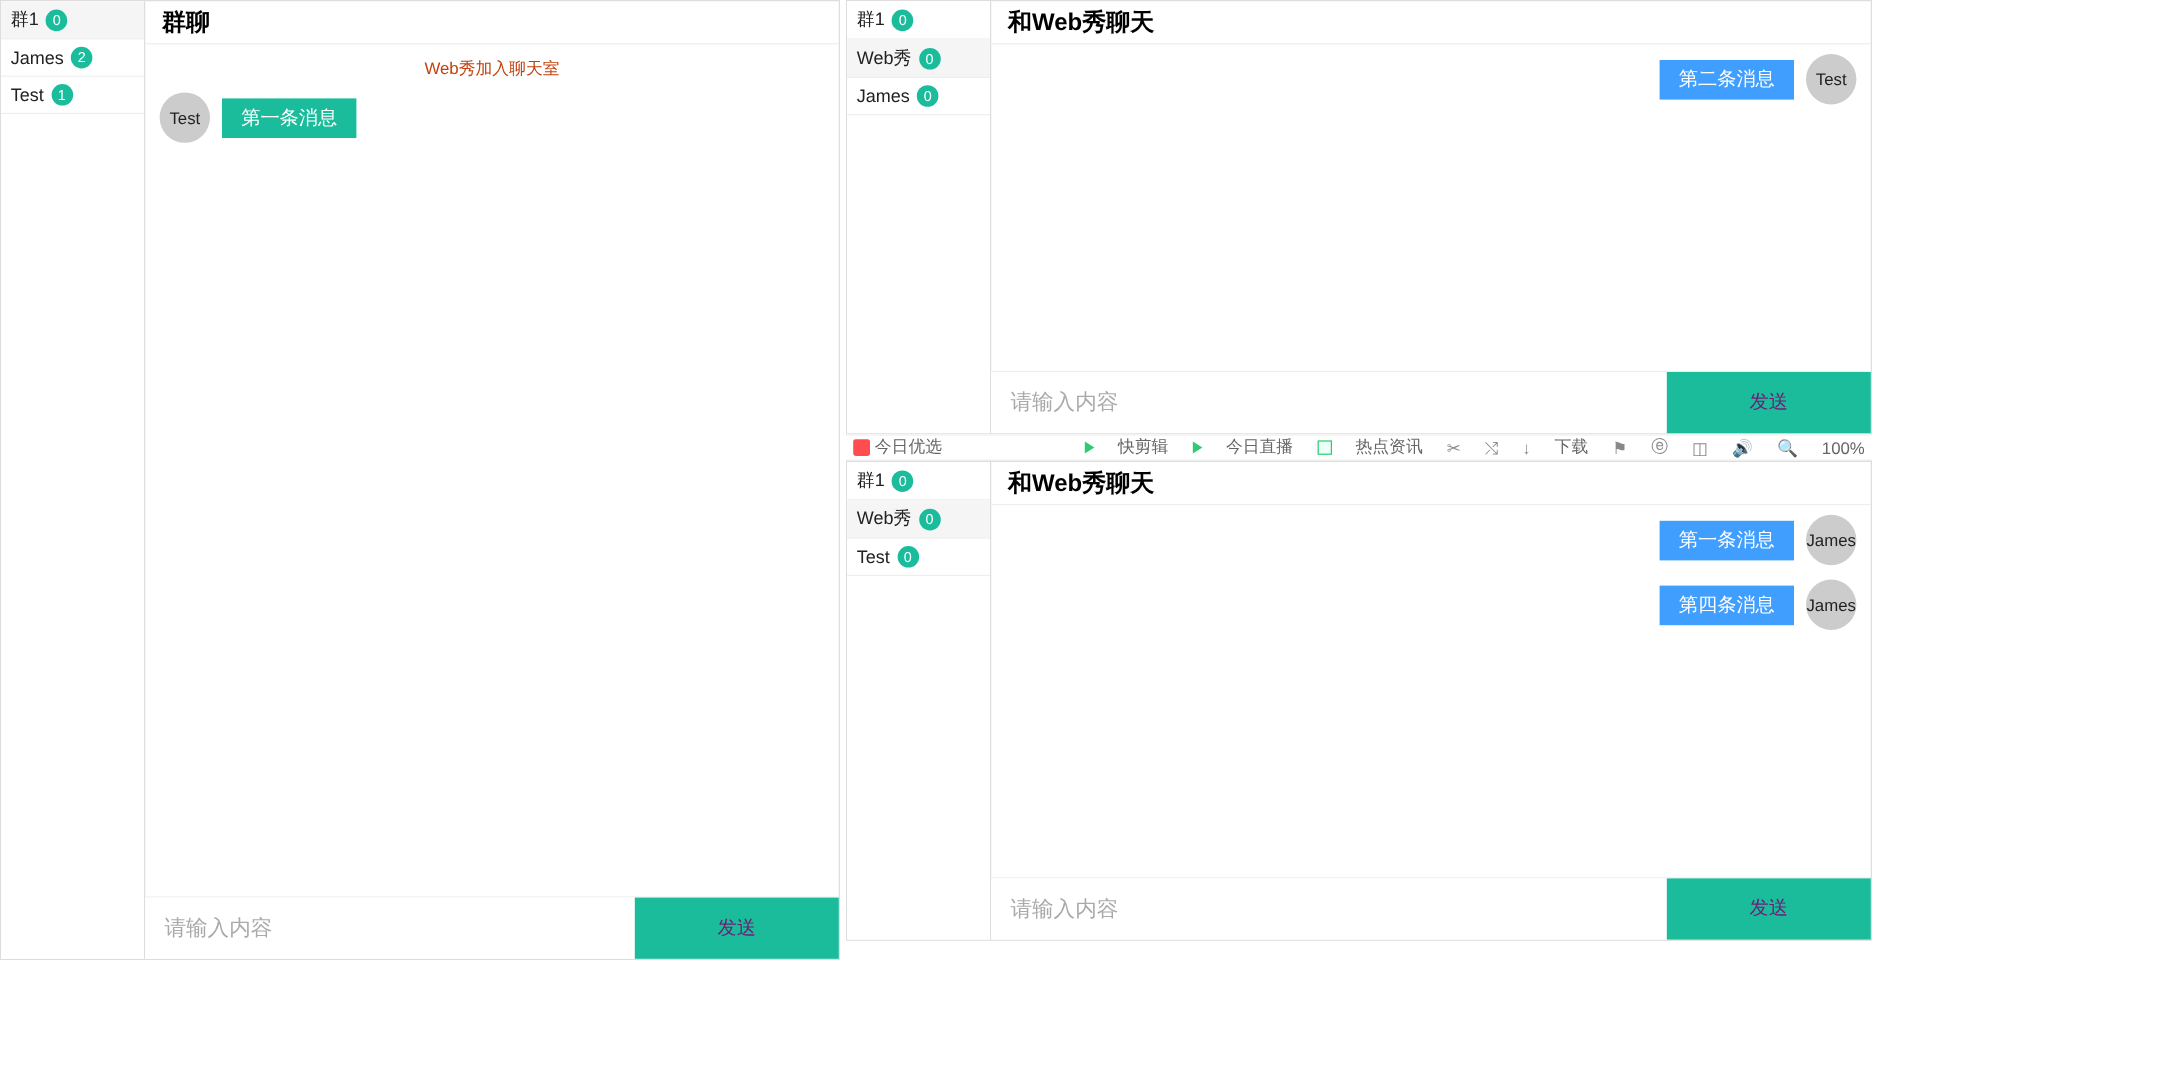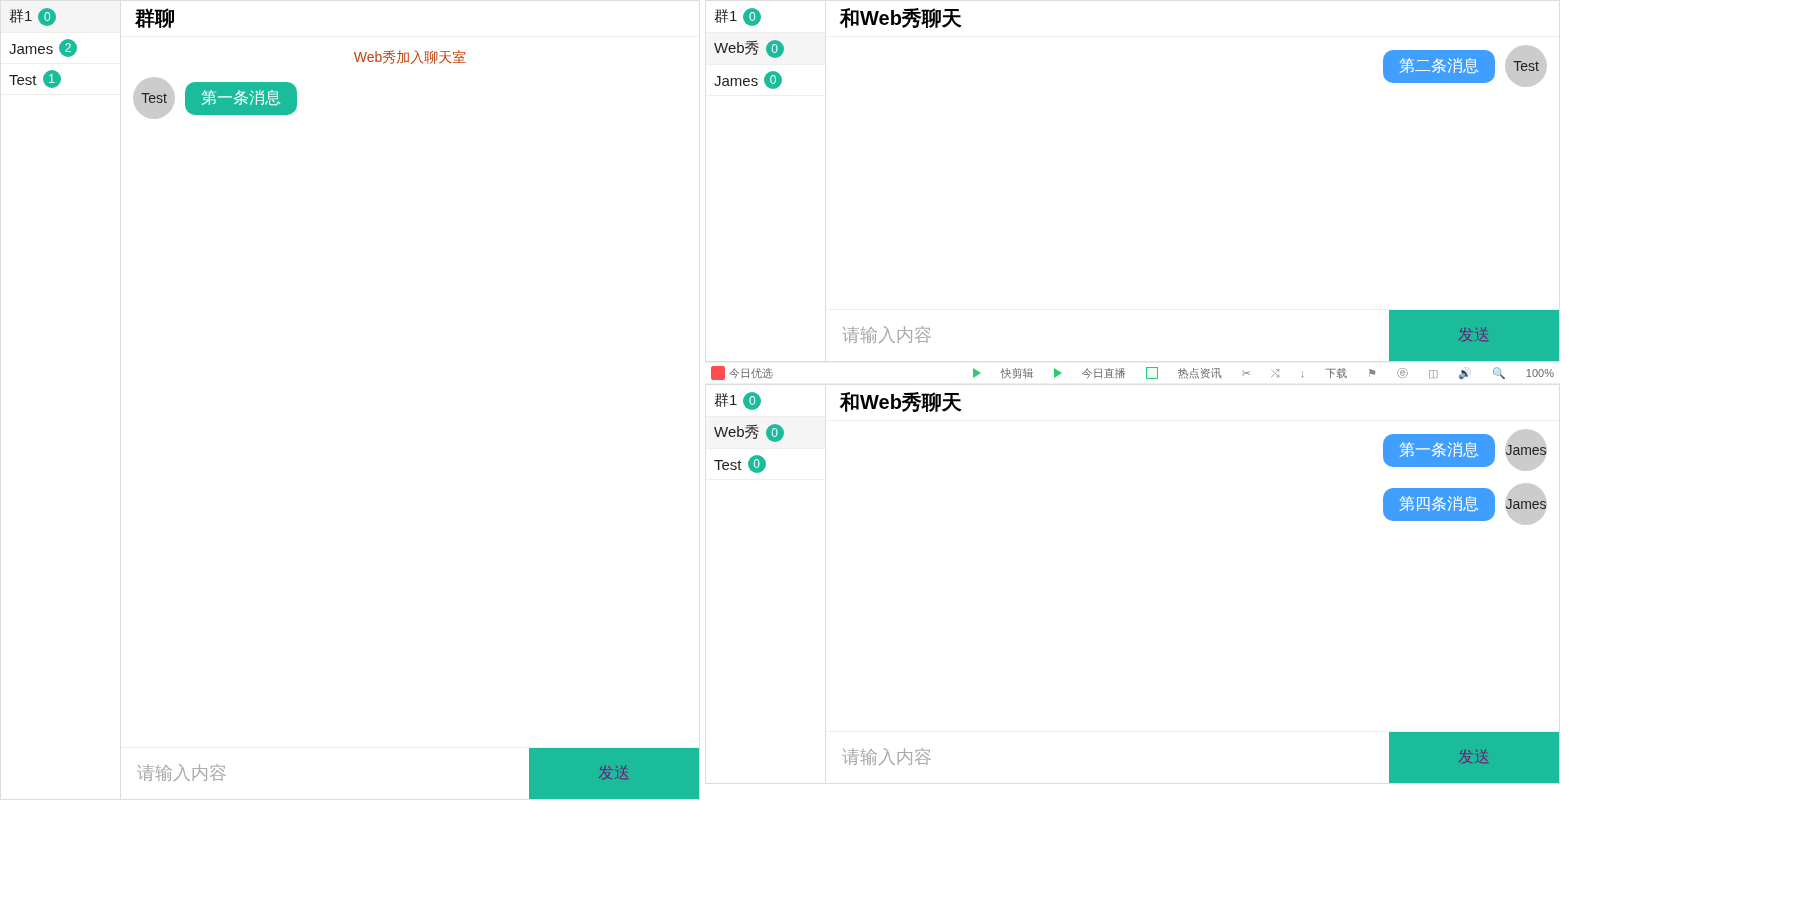--- a/index.html
+++ b/index.html
@@ -84,21 +84,21 @@
     height: 42px;
     border-radius: 50%;
     background: #ccc;
     display: flex;
     align-items: center;
     justify-content: center;
     font-size: 14px;
     color: #222;
   }
   .bubble {
-    border-radius: 10px;
+    border-radius: 0;
     padding: 6px 16px;
     font-size: 16px;
     color: #fff;
   }
   .bubble.teal { background: #1abc9c; margin-left: 10px; }
   .bubble.blue { background: #409EFF; margin-right: 10px; }
   .chat-input-row {
     display: flex;
     border-top: 1px solid #eee;
     height: 52px;
@@ -122,21 +122,21 @@
   }
   
   .status-bar {
     position: absolute;
     left: 705px;
     top: 362px;
     width: 855px;
     height: 22px;
     display: flex;
     align-items: center;
-    font-size: 11px;
+    font-size: 14px;
     color: #666;
     background: #fff;
     border-top: 1px solid #eee;
     border-bottom: 1px solid #eee;
   }
   .sb-left { display:flex; align-items:center; gap:4px; padding-left:6px; }
   .sb-right { margin-left:auto; display:flex; align-items:center; gap:20px; padding-right:6px;padding-left:28px; }
   .ico { width:14px; height:14px; display:inline-block; }
   .ico.gift { background: #ff4d4f; border-radius:2px; }
   .ico.play { width:0;height:0;border-left:8px solid #2ecc71;border-top:5px solid transparent;border-bottom:5px solid transparent; }

